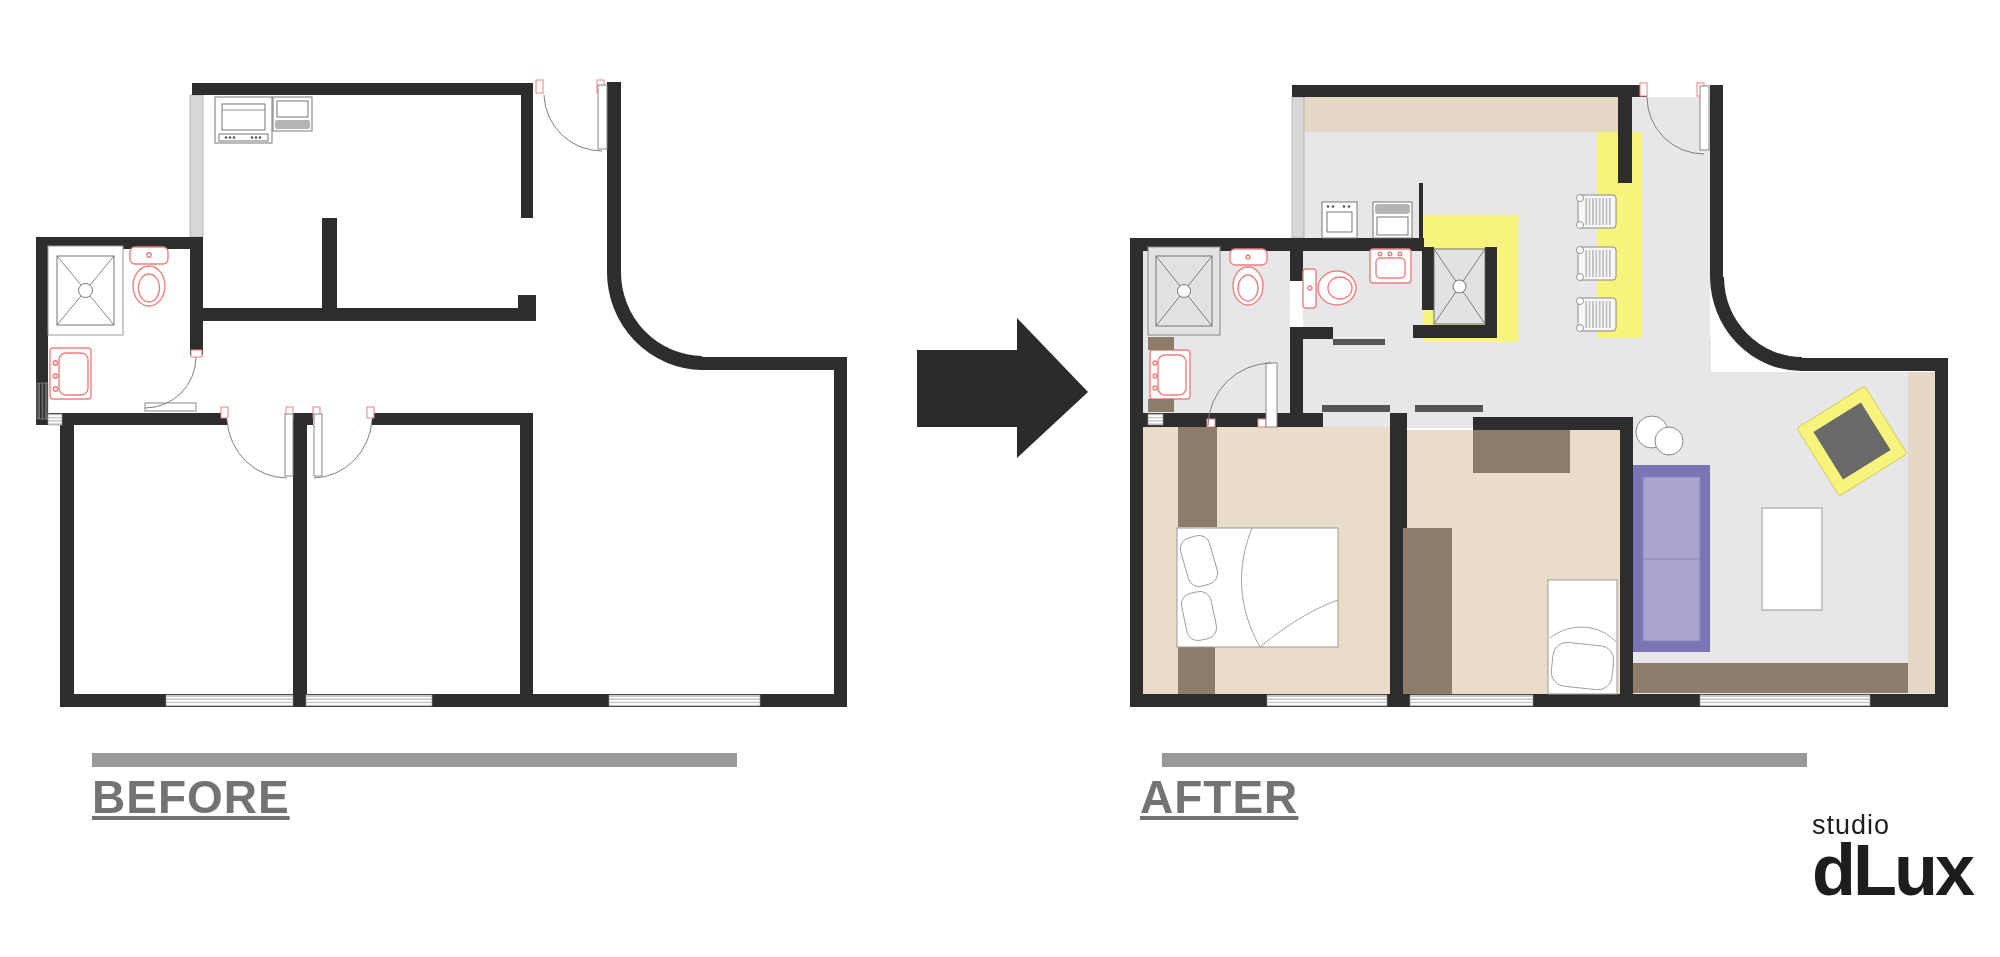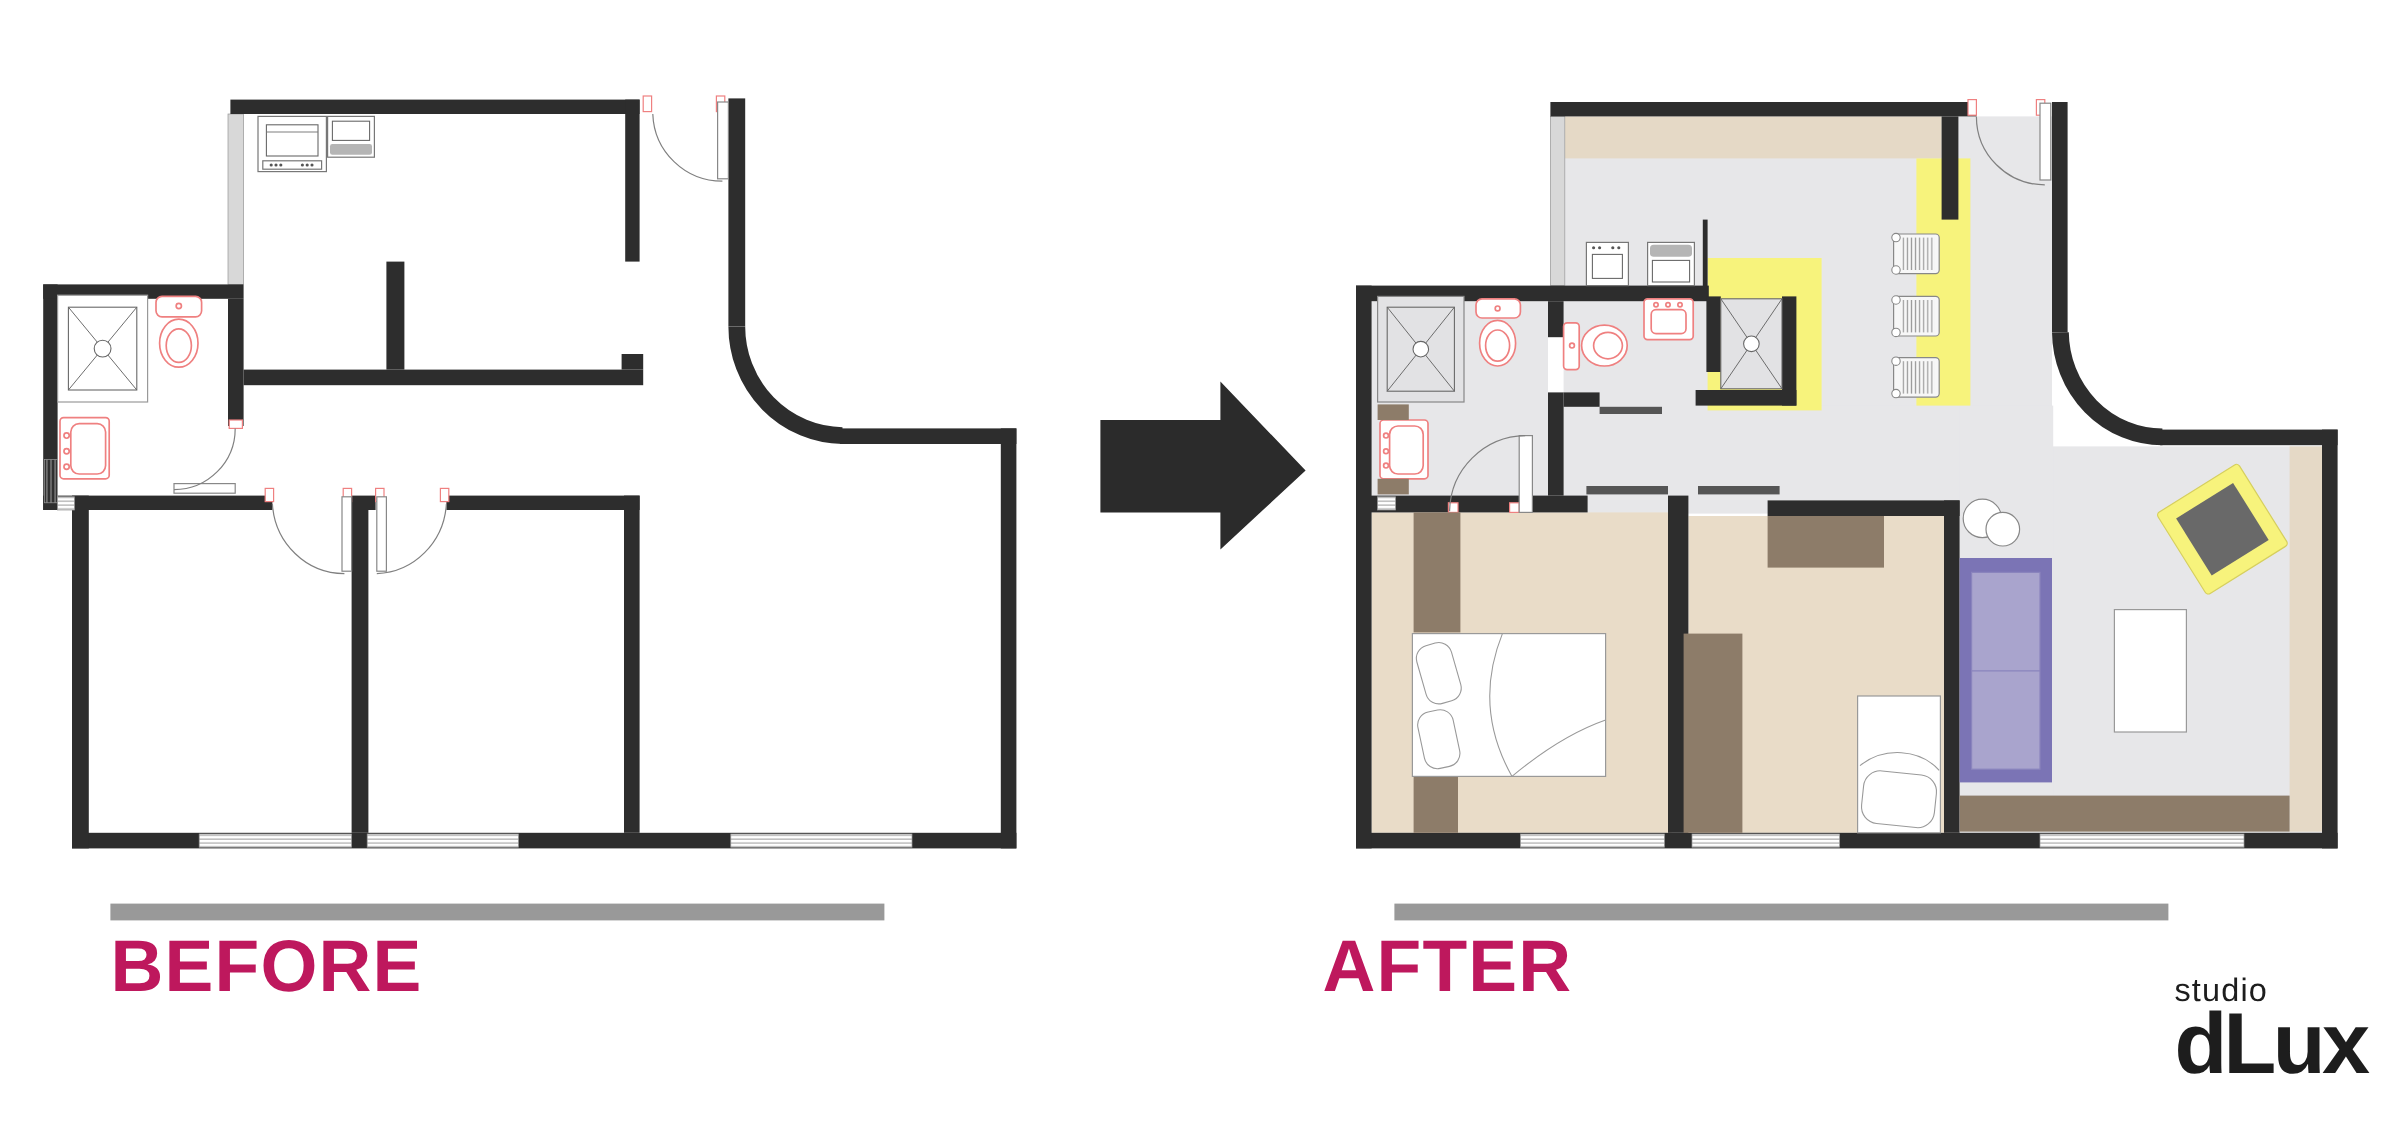--- a/index.html
+++ b/index.html
@@ -1,25 +1,25 @@
 <!DOCTYPE html>
 <html><head>
 <meta charset="utf-8">
 <style>
   html,body{margin:0;padding:0;background:#ffffff;}
   #stage{position:relative;width:2000px;height:957px;background:#fff;overflow:hidden;
          font-family:"Liberation Sans",sans-serif;}
   #plans{position:absolute;left:0;top:0;width:2000px;height:957px;}
   .bar{position:absolute;height:14px;background:#999999;}
-  .caption{position:absolute;font-weight:800;font-size:61px;letter-spacing:1px;color:#be185d;
-           font-family:"Liberation Sans",sans-serif;}
+  .caption{position:absolute;font-weight:800;font-size:46px;letter-spacing:1px;color:#737373;
+           font-family:"Liberation Sans",sans-serif;text-decoration:underline;}
   #before-bar{left:92px;top:753px;width:645px;}
   #after-bar{left:1162px;top:753px;width:645px;}
   #before-caption{left:92px;top:770px;}
-  #after-caption{left:1102px;top:770px;}
+  #after-caption{left:1140px;top:770px;}
   #logo{position:absolute;right:28px;top:812px;display:flex;flex-direction:column;align-items:flex-start;color:#1d1d1d;}
   #logo .studio{font-size:27px;font-weight:400;letter-spacing:1px;line-height:1;margin-right:4px;}
   #logo .brand{font-size:72px;font-weight:800;letter-spacing:-3px;line-height:0.82;margin-top:2px;}
   
   .w{fill:#2d2d2d;}
   .leaf{fill:#ffffff;stroke:#888;stroke-width:1;}
   .arc{fill:none;stroke:#808080;stroke-width:1;}
   .hinge{fill:#ffffff;stroke:#ef8080;stroke-width:1;}
   .red{fill:#ffffff;stroke:#ef8080;stroke-width:1.4;}
   .appl{fill:#ffffff;stroke:#777;stroke-width:1;}

